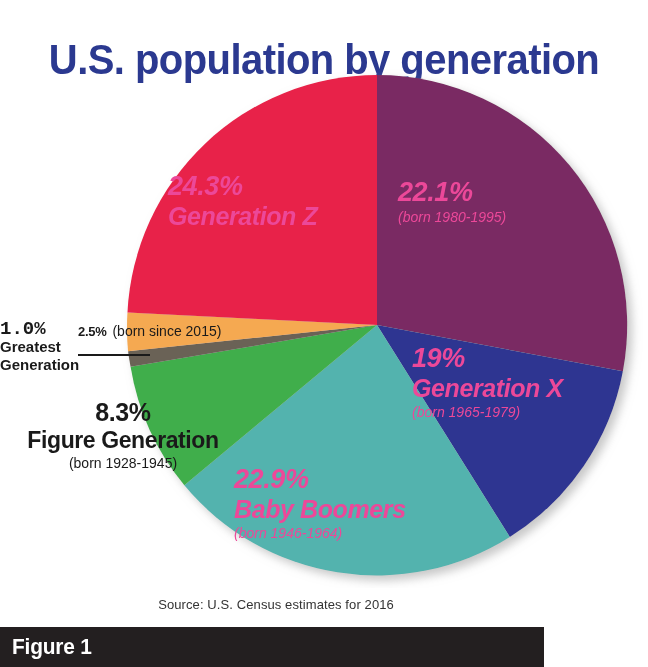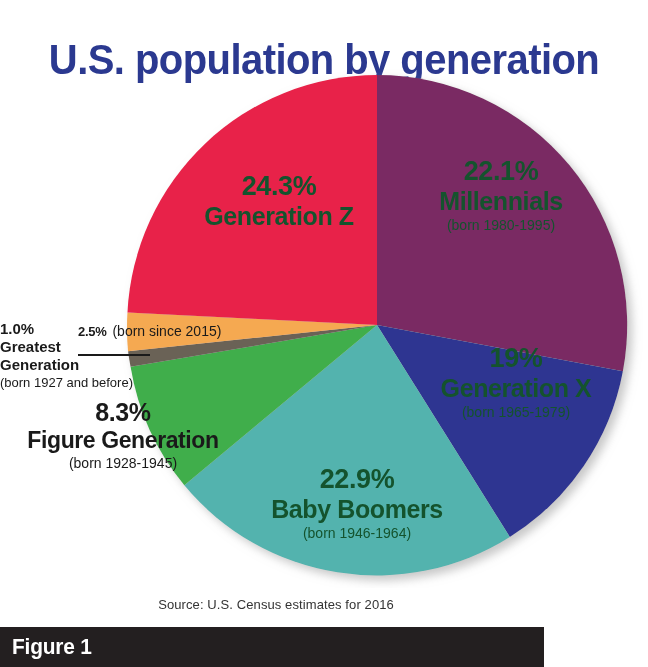--- a/index.html
+++ b/index.html
@@ -50,24 +50,25 @@
   }
   #pie-svg {
     position: absolute;
     left: 0;
     top: 0;
   }
 
   
   .slice-label {
     position: absolute;
-    text-align: center;
-    color: #14532d;
+    text-align: left;
+    color: #ec4899;
     white-space: nowrap;
     pointer-events: none;
+    font-style: italic;
   }
   .slice-label .pct {
     display: block;
     font-size: 27px;
     line-height: 31px;
     font-weight: bold;
     letter-spacing: -0.4px;
   }
   .slice-label .name {
     display: block;
@@ -77,21 +78,21 @@
     letter-spacing: -0.4px;
   }
   .slice-label .born {
     display: block;
     font-size: 14px;
     line-height: 18px;
     font-weight: normal;
   }
 
   #label-genz  { left: 168px; top: 113px; width: 222px; }
-  #label-mill  { left: 398px; top: 98px; width: 206px; }
+  #label-mill  { left: 398px; top: 119px; width: 206px; }
   #label-genx  { left: 412px; top: 285px; width: 208px; }
   #label-boom  { left: 234px; top: 406px; width: 246px; }
 
   
   .out-label {
     position: absolute;
     color: #1a1a1a;
     white-space: nowrap;
   }
   .out-label .pct {
@@ -113,21 +114,21 @@
   #label-genalpha .pct  { font-size: 13px; line-height: 22px; letter-spacing: -0.3px; }
   #label-genalpha .born { font-size: 14px; line-height: 22px; margin-left: 6px; }
 
   
   #label-greatest {
     left: 0px;
     top: 262px;
     width: 150px;
     line-height: 17px;
   }
-  #label-greatest .pct  { display: block; font-size: 15px; line-height: 18px; }
+  #label-greatest .pct  { display: block; font-size: 19px; line-height: 18px; font-family: Liberation Mono, monospace; }
   #label-greatest .name1,
   #label-greatest .name2 { display: block; font-size: 15px; line-height: 18px; font-weight: bold; }
   #label-greatest .born { display: block; font-size: 13px; line-height: 17px; }
 
   
   #greatest-leader {
     position: absolute;
     left: 78px;
     top: 296px;
     width: 72px;
@@ -223,21 +224,20 @@
       </g>
     </svg>
 
     <div class="slice-label" id="label-genz">
       <span class="pct">24.3%</span>
       <span class="name">Generation Z</span>
     </div>
 
     <div class="slice-label" id="label-mill">
       <span class="pct">22.1%</span>
-      <span class="name">Millennials</span>
       <span class="born">(born 1980-1995)</span>
     </div>
 
     <div class="slice-label" id="label-genx">
       <span class="pct">19%</span>
       <span class="name">Generation X</span>
       <span class="born">(born 1965-1979)</span>
     </div>
 
     <div class="slice-label" id="label-boom">
@@ -247,21 +247,20 @@
     </div>
 
     <div class="out-label" id="label-genalpha">
       <span class="pct">2.5%</span><span class="born">(born since 2015)</span>
     </div>
 
     <div class="out-label" id="label-greatest">
       <span class="pct">1.0%</span>
       <span class="name1">Greatest</span>
       <span class="name2">Generation</span>
-      <span class="born">(born 1927 and before)</span>
     </div>
     <div id="greatest-leader"></div>
 
     <div class="out-label" id="label-silent">
       <span class="pct">8.3%</span>
       <span class="name">Figure Generation</span>
       <span class="born">(born 1928-1945)</span>
     </div>
   </div>
 

